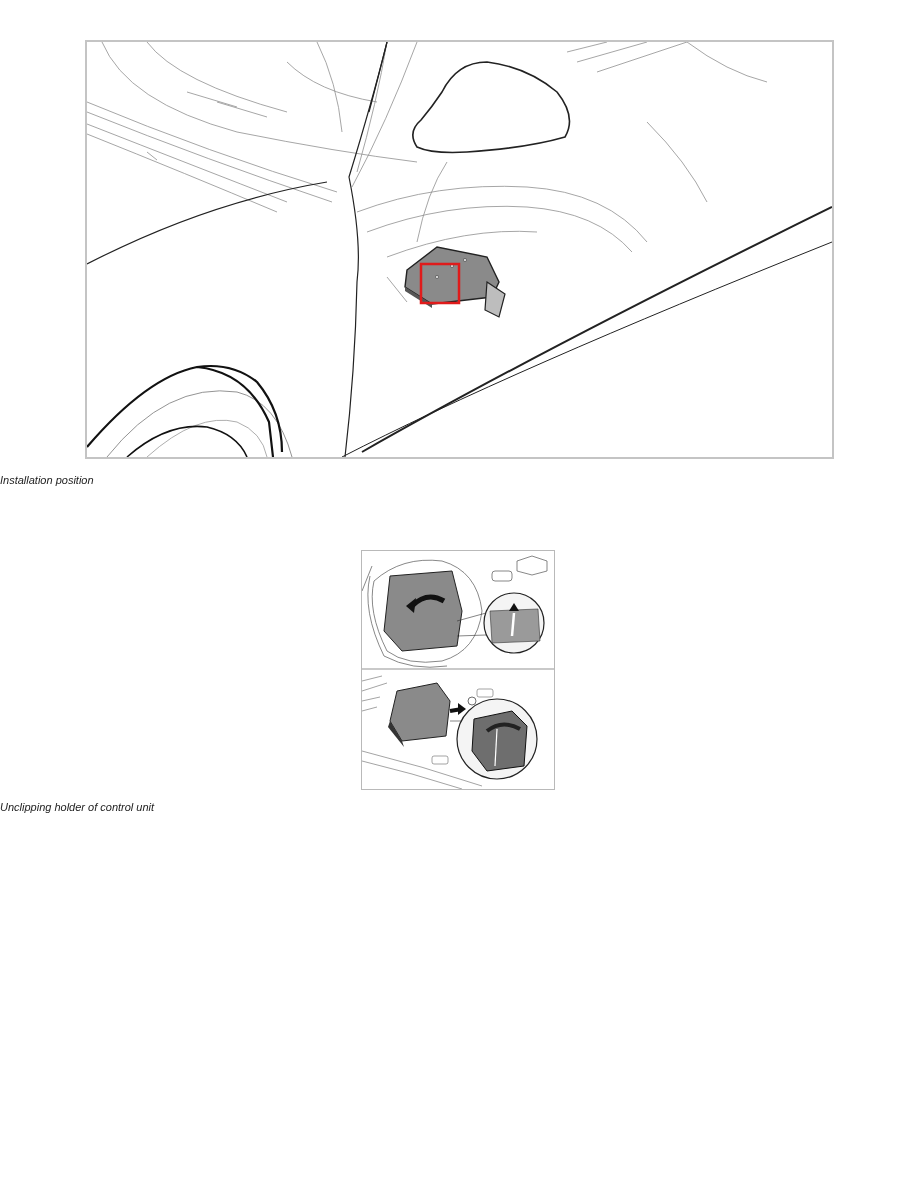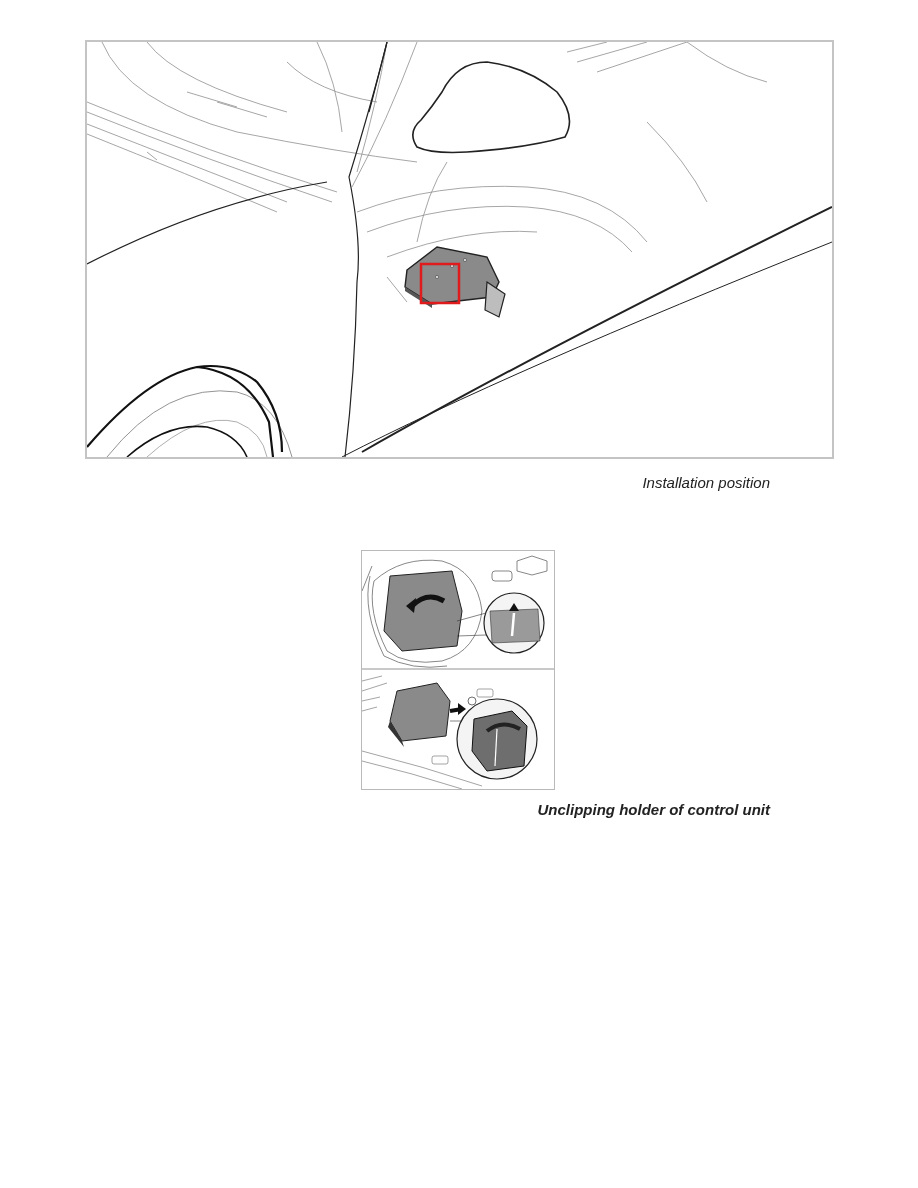--- a/index.html
+++ b/index.html
@@ -1,24 +1,24 @@
 <!DOCTYPE html>
 <html><head>
 <meta charset="utf-8">
 <style>
   html, body { margin: 0; padding: 0; background: #ffffff; }
   body { width: 918px; height: 1188px; position: relative; overflow: hidden;
          font-family: "Liberation Sans", sans-serif; }
   .figure { position: absolute; border: 1px solid #b9b9b9; background: #fff; overflow: hidden; box-sizing: border-box; }
   .fig1 { left: 85px; top: 40px; width: 749px; height: 419px; border-color: #c4c4c4; border-width: 2px; }
   .fig2 { left: 361px; top: 550px; width: 194px; height: 240px; }
-  .caption { position: absolute; left: 0; width: 770px; text-align: right; font-style: italic;
-             font-size: 15px; color: #222; }
+  .caption { position: absolute; left: 0; width: 770px; text-align: left; font-style: italic;
+             font-size: 11px; color: #222; }
   .cap1 { top: 474px; }
-  .cap2 { top: 801px; font-weight: bold; }
+  .cap2 { top: 801px; }
   svg { display: block; }
 </style>
 </head>
 <body>
 
 <div class="figure fig1">
   <svg width="745" height="415" viewBox="0 0 745 415">
     <g fill="none" stroke="#8f8f8f" stroke-width="0.8">
 
       <path d="M0 60 Q120 110 250 150"></path>

